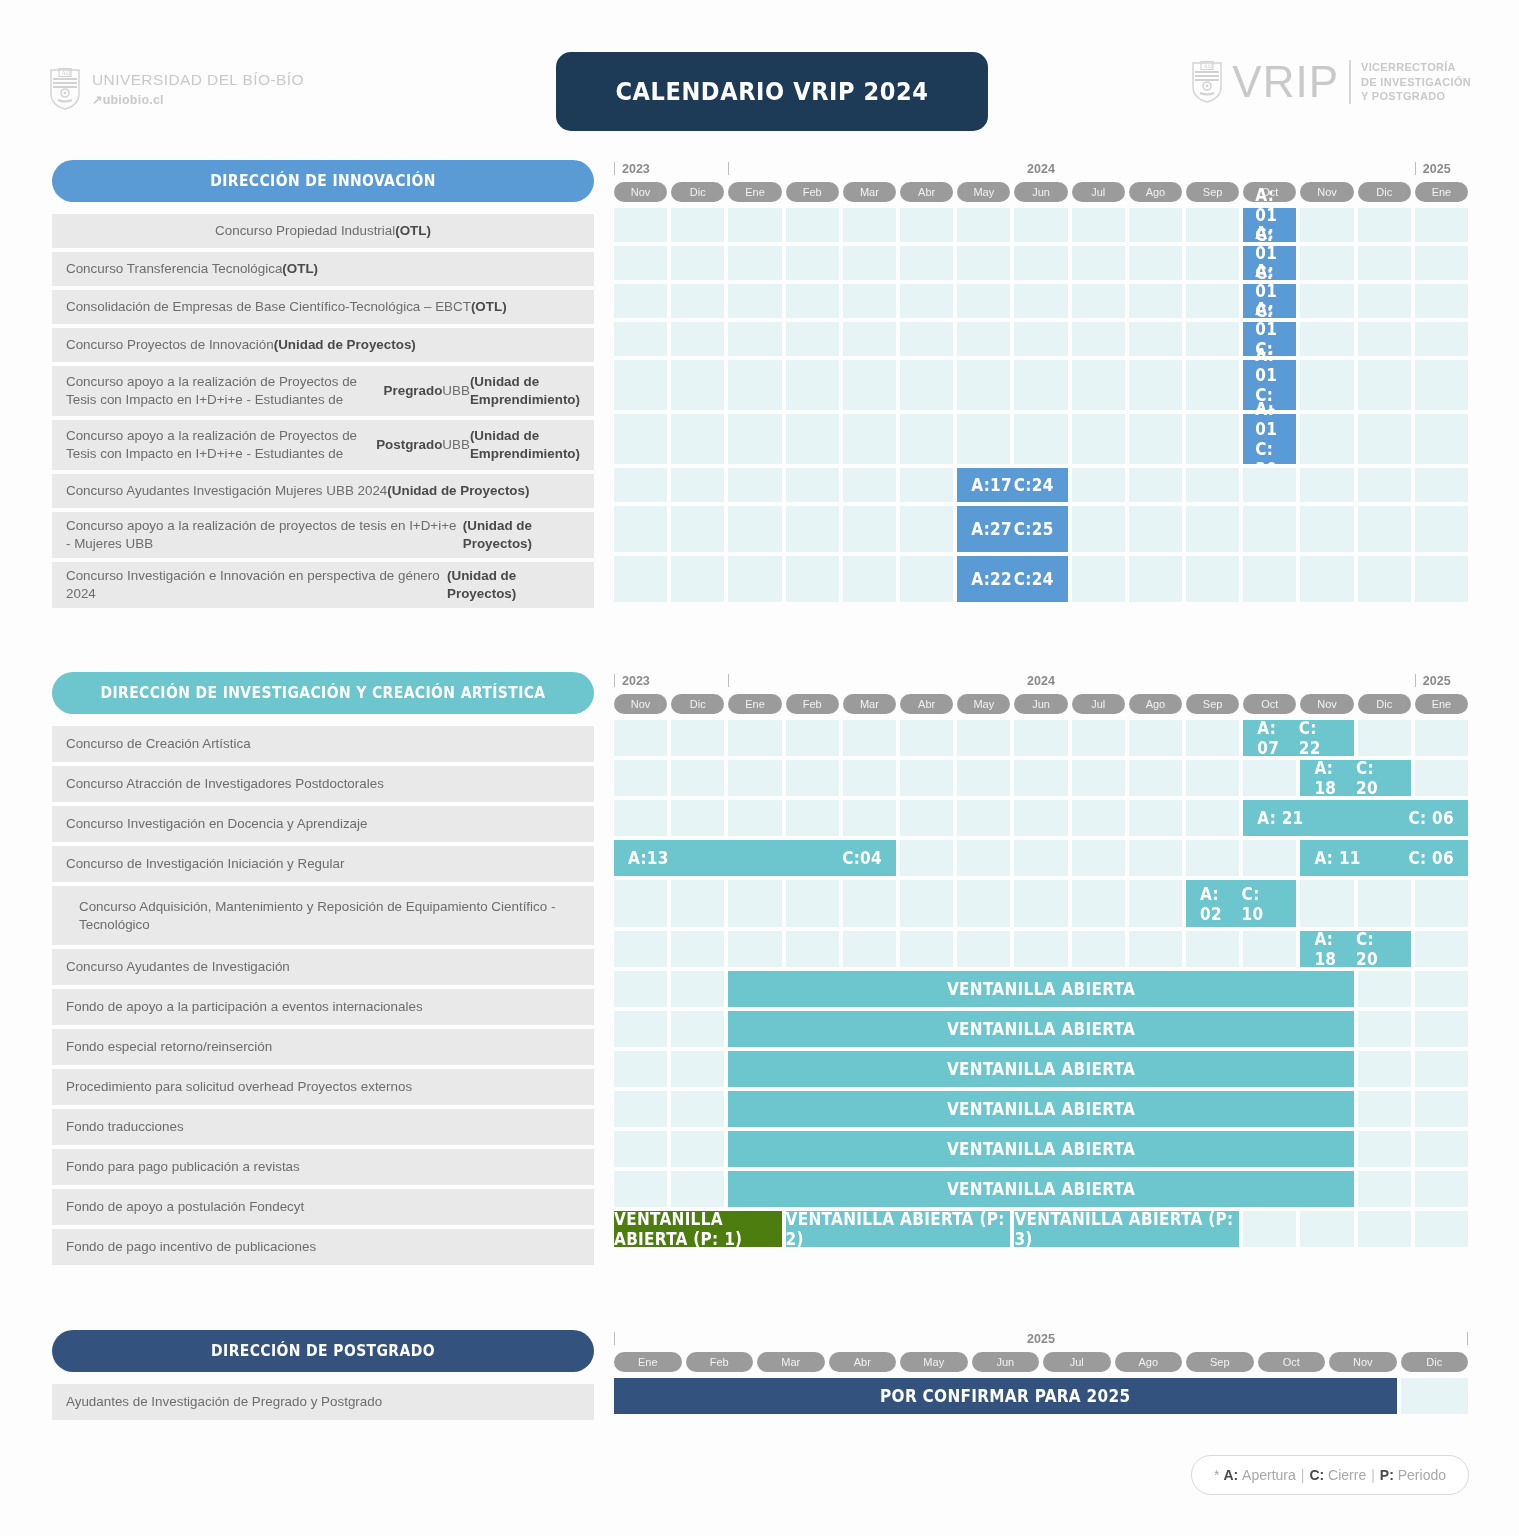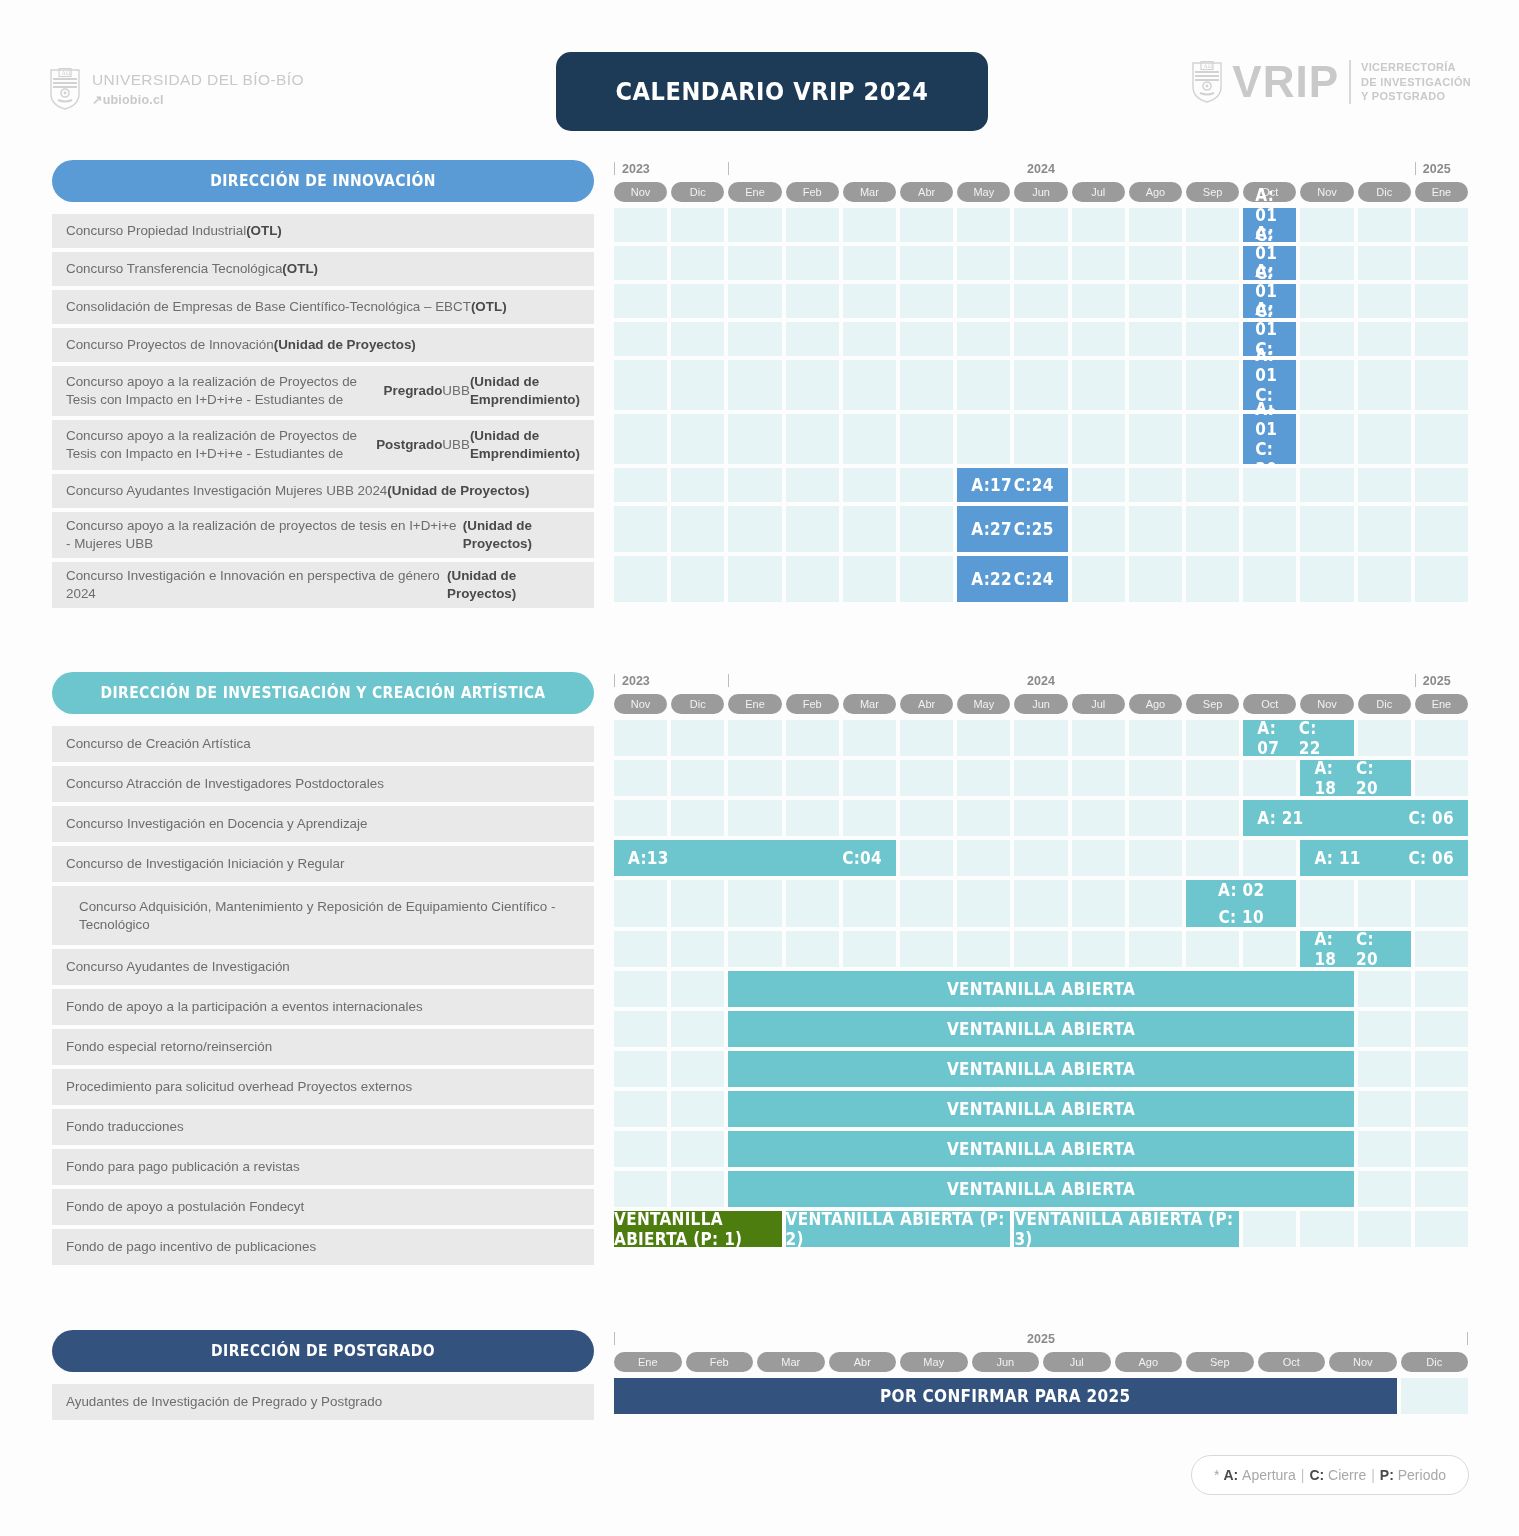--- a/index.html
+++ b/index.html
@@ -24,21 +24,21 @@
     position: absolute; left: 556px; top: 52px; width: 432px; height: 79px;
     background: #1d3a56; border-radius: 15px;
     display: flex; align-items: center; justify-content: center;
   }
   .title-banner span {
     color: #ffffff; font-size: 25px; font-weight: 700;
     letter-spacing: .6px; font-family: "DejaVu Sans Condensed","Liberation Sans",sans-serif;
   }
 
   .vrip-logo { position: absolute; right: 48px; top: 60px; display: flex; align-items: center; gap: 10px; }
-  .vrip-word { font-size: 44px; font-weight: 700; color: #c9c9c9; letter-spacing: 1px; line-height: 1; }
+  .vrip-word { font-size: 44px; font-weight: 400; color: #c9c9c9; letter-spacing: 1px; line-height: 1; }
   .vrip-div { width: 2px; height: 44px; background: #d8d8d8; }
   .vrip-sub { font-size: 11px; font-weight: 700; color: #c9c9c9; line-height: 1.32; letter-spacing: .3px; }
 
   
   .section { position: absolute; left: 0; width: 1519px; }
   .sec-left { position: absolute; left: 52px; top: 0; width: 542px; }
   .sec-right { position: absolute; left: 614px; top: 0; width: 854px; }
 
   .sec-pill {
     width: 542px; height: 42px; border-radius: 21px;
@@ -141,21 +141,21 @@
         <div>Y POSTGRADO</div>
       </div>
     </div>
   </div>
 
   <div id="sections-root">
       <div class="section" style="top: 160px;">
         <div class="sec-left">
           <div class="sec-pill" style="background: rgb(91, 155, 213);">DIRECCIÓN DE INNOVACIÓN</div>
           <div style="height: 12px;"></div>
-          <div class="rowlabel" style="height: 34px;">Concurso Propiedad Industrial <b>(OTL)</b></div>
+          <div class="rowlabel" style="height: 34px; justify-content: center;">Concurso Propiedad Industrial <b>(OTL)</b></div>
           <div class="rowlabel" style="height: 34px;">Concurso Transferencia Tecnológica <b>(OTL)</b></div>
           <div class="rowlabel" style="height: 34px;">Consolidación de Empresas de Base Científico-Tecnológica – EBCT <b>(OTL)</b></div>
           <div class="rowlabel" style="height: 34px;">Concurso Proyectos de Innovación <b>(Unidad de Proyectos)</b></div>
           <div class="rowlabel" style="height: 50px;">Concurso apoyo a la realización de Proyectos de Tesis con Impacto en I+D+i+e - Estudiantes de <b>Pregrado</b> UBB <b>(Unidad de Emprendimiento)</b></div>
           <div class="rowlabel" style="height: 50px;">Concurso apoyo a la realización de Proyectos de Tesis con Impacto en I+D+i+e - Estudiantes de <b>Postgrado</b> UBB <b>(Unidad de Emprendimiento)</b></div>
           <div class="rowlabel" style="height: 34px;">Concurso Ayudantes Investigación Mujeres UBB 2024 <b>(Unidad de Proyectos)</b></div>
           <div class="rowlabel" style="height: 46px;">Concurso apoyo a la realización de proyectos de tesis en I+D+i+e - Mujeres UBB <b>(Unidad de Proyectos)</b></div>
           <div class="rowlabel" style="height: 46px;">Concurso Investigación e Innovación en perspectiva de género 2024 <b>(Unidad de Proyectos)</b></div>
         </div>
         <div class="sec-right">
@@ -523,21 +523,21 @@
               <div class="cell"></div>
               <div class="cell"></div>
               <div class="cell"></div>
               <div class="cell"></div>
               <div class="cell"></div>
               <div class="cell"></div>
               <div class="cell"></div>
               <div class="cell"></div>
               <div class="cell"></div>
               <div class="cell"></div>
-              <div class="bar two" style="background: rgb(109, 197, 205); left: 572px; width: 110.4px; flex-direction: column;">
+              <div class="bar two" style="background: rgb(109, 197, 205); left: 572px; width: 110.4px;">
                 <span>A: 02</span>
                 <span>C: 10</span>
               </div>
             </div>
             <div class="grow" style="height: 36px;">
               <div class="cell"></div>
               <div class="cell"></div>
               <div class="cell"></div>
               <div class="cell"></div>
               <div class="cell"></div>

